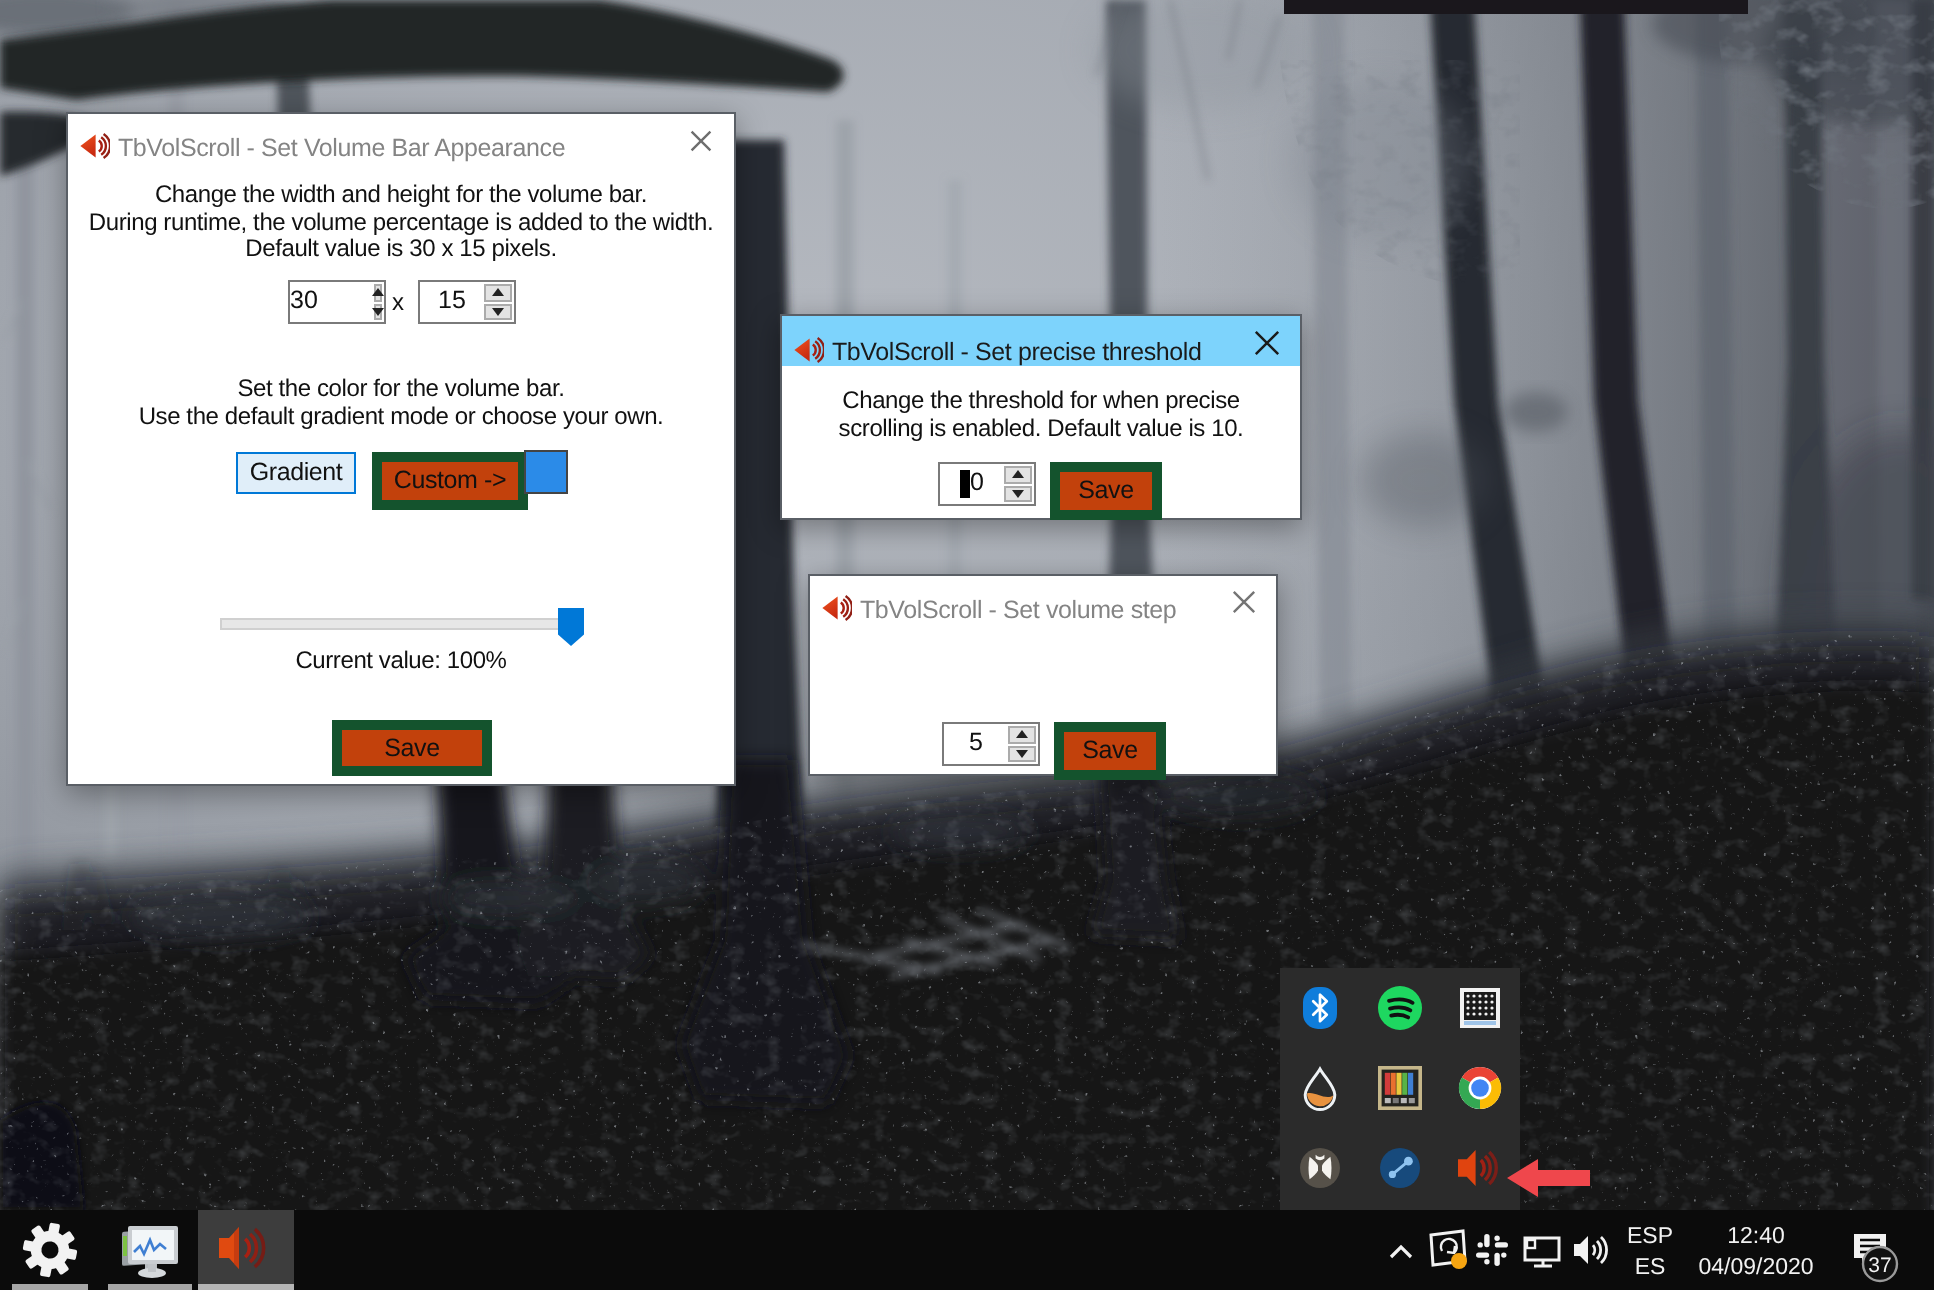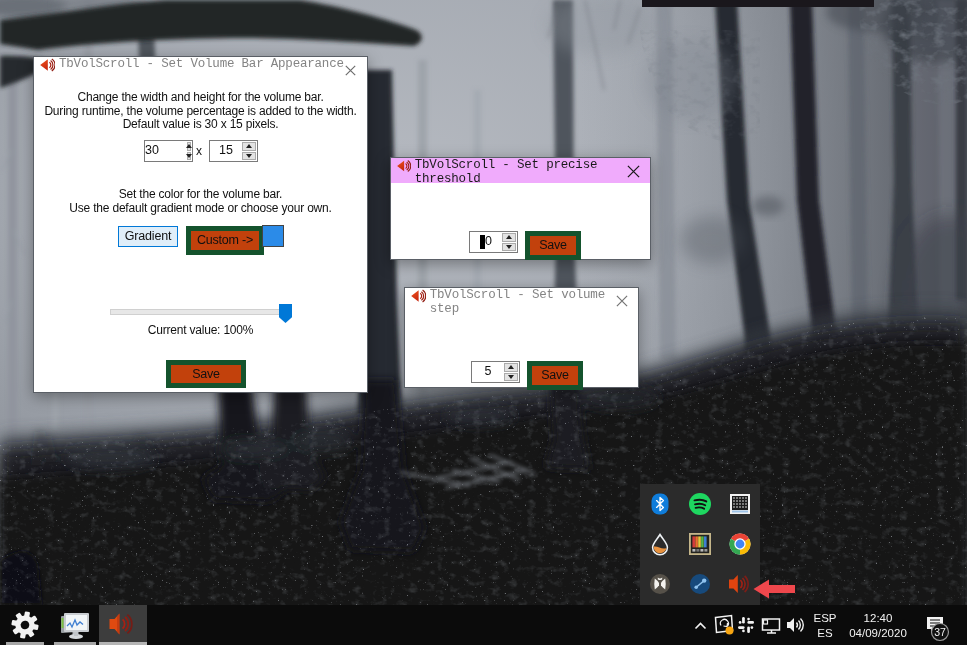--- a/index.html
+++ b/index.html
@@ -1,19 +1,19 @@
 <!DOCTYPE html>
 <html><head>
 <meta charset="utf-8">
 <style>
 html,body{margin:0;padding:0;}
 body{width:967px;height:645px;overflow:hidden;position:relative;background:#9aa0a8;font-family:"Liberation Sans",sans-serif;}
 #wall{position:absolute;left:0;top:0;}
 .dlg{position:absolute;background:#fff;border:1px solid #5a5f66;box-shadow:0 4px 14px rgba(0,0,0,0.35);}
-.dlg .titlebar{height:24px;display:flex;align-items:flex-start;position:relative;font-family:Liberation Mono, monospace;}
+.dlg .titlebar{height:24px;display:flex;align-items:flex-end;position:relative;}
 .dlg .ticon{margin-left:5px;width:16px;height:16px;}
 .dlg .ttext{margin-left:4px;font-size:12.5px;color:#848484;letter-spacing:-0.2px;}
 .dlg .closex{position:absolute;right:11px;top:8px;}
 .ctext{font-size:12px;color:#111;text-align:center;line-height:13.5px;letter-spacing:-0.2px;white-space:nowrap;}
 .spin{position:absolute;width:47px;height:20px;border:1px solid #7a7a7a;background:#fff;display:flex;}
 .spin .val{flex:1;text-align:center;font-size:12.5px;color:#111;line-height:19px;}
 .spin .btns{width:14px;display:flex;flex-direction:column;margin:1px 1px 1px 0;gap:1px;}
 .spin .b{flex:1;background:#e3e3e3;border:1px solid #ababab;position:relative;}
 .tri-u{position:absolute;left:50%;top:50%;transform:translate(-50%,-50%);width:0;height:0;border-left:3.5px solid transparent;border-right:3.5px solid transparent;border-bottom:4px solid #222;}
 .tri-d{position:absolute;left:50%;top:50%;transform:translate(-50%,-50%);width:0;height:0;border-left:3.5px solid transparent;border-right:3.5px solid transparent;border-top:4px solid #222;}
@@ -181,29 +181,30 @@
   <div class="wbtn" style="left:152px;top:169px;width:68px;height:19px;line-height:19px;">Custom -&gt;</div>
   <div style="position:absolute;left:228px;top:168px;width:20px;height:20px;background:#2b8be8;border:1px solid #444;"></div>
   <div style="position:absolute;left:76px;top:252px;width:179px;height:4px;background:#e7e7e7;border:1px solid #d0d0d0;"></div>
   <div style="position:absolute;left:245px;top:247px;width:13px;height:19px;background:#0078d7;clip-path:polygon(0 0,100% 0,100% 70%,50% 100%,0 70%);"></div>
   <div class="ctext" style="position:absolute;left:0;top:267px;width:100%;">Current value: 100%</div>
   <div class="wbtn" style="left:132px;top:303px;width:70px;height:18px;line-height:18px;">Save</div>
 </div>
 
 
 <div class="dlg" id="d2" style="left:390px;top:157px;width:259px;height:101px;">
-  <div class="titlebar" style="background:#f0abfc;height:25px;">
+  <div class="titlebar" style="background:#7dd3fc;height:25px;">
     <svg class="ticon" viewBox="0 0 16 16">
         <use href="#spkicon"></use>
       </svg>
     <span class="ttext" style="color:#1a1a1a;">TbVolScroll - Set precise threshold</span>
     <svg class="closex" style="right:10px;top:7px;" width="13" height="13" viewBox="0 0 13 13">
         <path d="M0.9,0.9 L12.1,12.1 M12.1,0.9 L0.9,12.1" stroke="#1a1a1a" stroke-width="1.25" fill="none"></path>
       </svg>
   </div>
+  <div class="ctext" style="position:absolute;left:0;top:36px;width:100%;">Change the threshold for when precise<br>scrolling is enabled. Default value is 10.</div>
   <div class="spin" style="left:78px;top:73px;">
       <div class="val" style="position:relative;">
         <span style="position:absolute;left:10px;top:3px;width:5px;height:14px;background:#000;"></span>
         <span style="position:absolute;left:15px;top:0;">0</span>
       </div>
       <div class="btns">
         <div class="b">
           <span class="tri-u"></span>
         </div>
         <div class="b">

